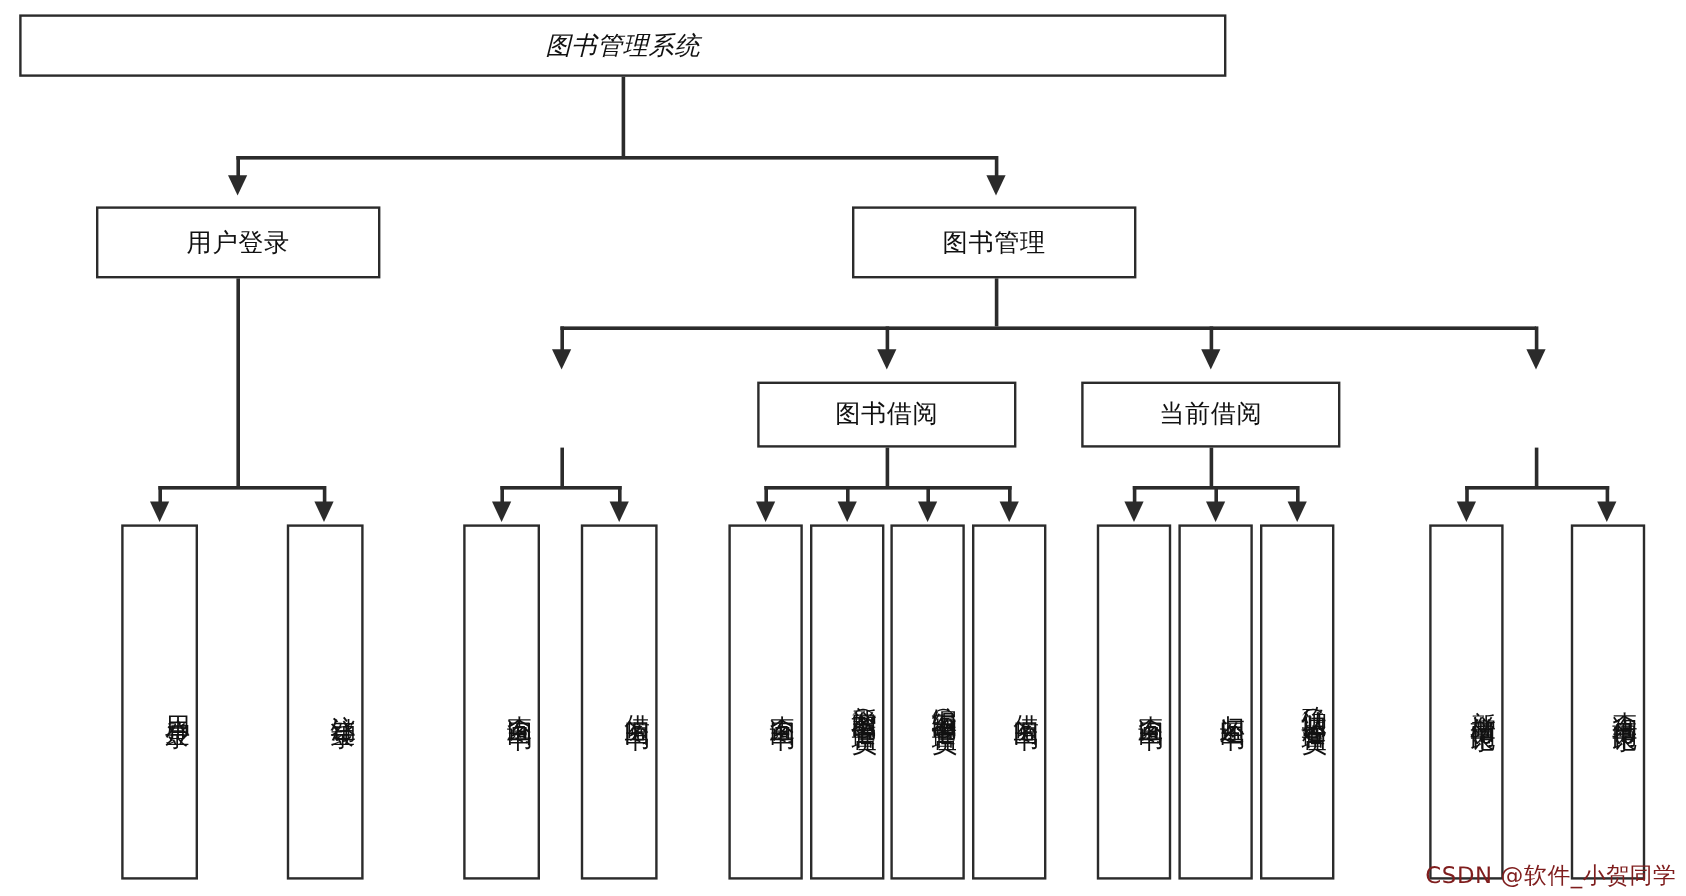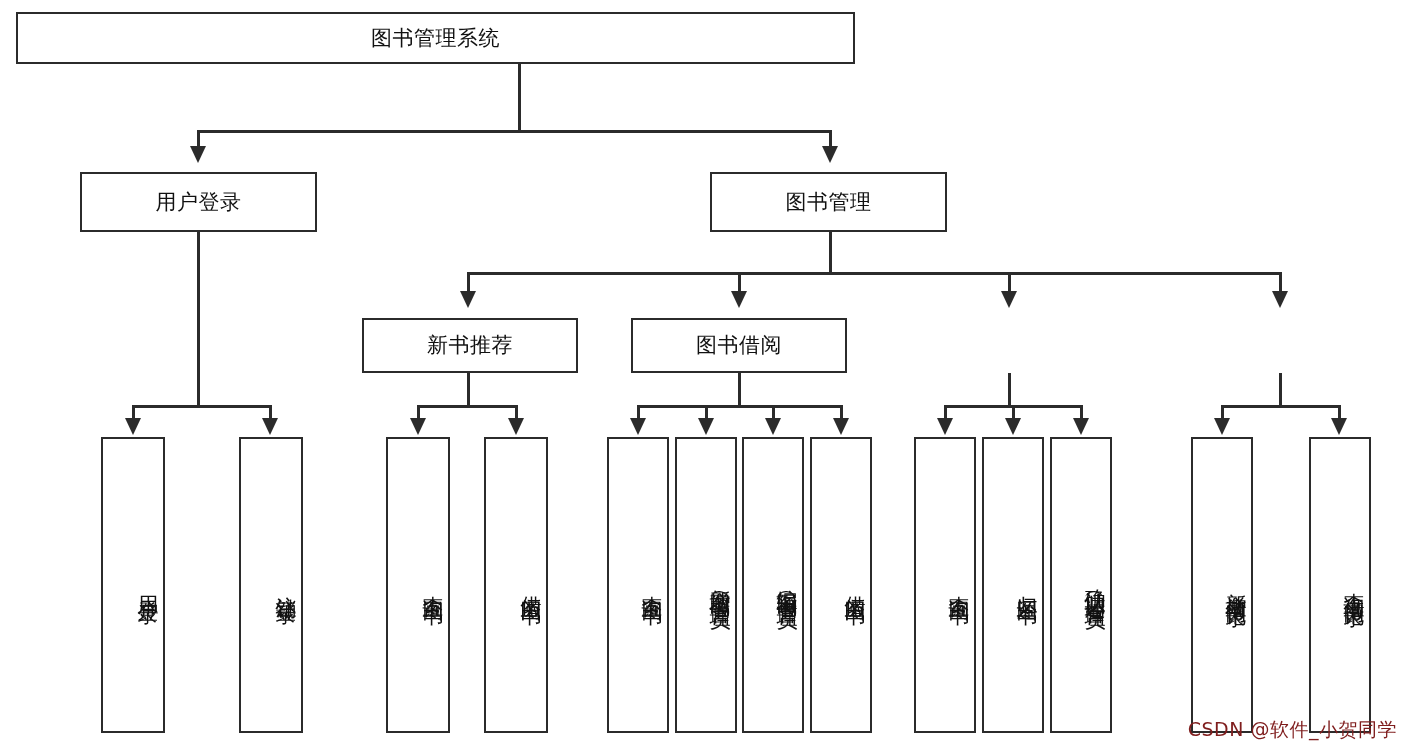--- a/index.html
+++ b/index.html
@@ -70,21 +70,21 @@
     letter-spacing:0.5px;
     user-select:none;
     white-space:nowrap;
   }
 </style>
 </head>
 <body>
 
 <div id="canvas">
 
-  <div class="node horiz" style="left:16px;top:12px;width:839px;height:52px;">
+  <div class="node horiz" style="left:16px;top:12px;width:1006px;height:52px;font-style:italic;">
     <span class="label">图书管理系统</span>
   </div>
 
   <div class="ln v" style="left:518px;top:64px;height:66px;"></div>
 
   <div class="ln h" style="left:197px;top:130px;width:634px;"></div>
 
   <div class="ln v" style="left:197px;top:130px;height:18px;"></div>
   <div class="arrow" style="left:190px;top:146px;"></div>
   <div class="ln v" style="left:829px;top:130px;height:18px;"></div>
@@ -108,25 +108,25 @@
   <div class="ln h" style="left:467px;top:272px;width:813px;"></div>
   <div class="ln v" style="left:467px;top:272px;height:20px;"></div>
   <div class="arrow" style="left:460px;top:291px;"></div>
   <div class="ln v" style="left:738px;top:272px;height:20px;"></div>
   <div class="arrow" style="left:731px;top:291px;"></div>
   <div class="ln v" style="left:1008px;top:272px;height:20px;"></div>
   <div class="arrow" style="left:1001px;top:291px;"></div>
   <div class="ln v" style="left:1279px;top:272px;height:20px;"></div>
   <div class="arrow" style="left:1272px;top:291px;"></div>
 
-  <div class="node horiz" style="left:362px;top:318px;width:216px;height:55px;">
-    <span class="label">新书推荐</span>
-  </div>
   <div class="node horiz" style="left:631px;top:318px;width:216px;height:55px;">
     <span class="label">图书借阅</span>
+  </div>
+  <div class="node horiz" style="left:901px;top:318px;width:216px;height:55px;">
+    <span class="label">当前借阅</span>
   </div>
 
   <div class="ln v" style="left:467px;top:373px;height:32px;"></div>
   <div class="ln h" style="left:417px;top:405px;width:101px;"></div>
   <div class="ln v" style="left:417px;top:405px;height:14px;"></div>
   <div class="arrow" style="left:410px;top:418px;"></div>
   <div class="ln v" style="left:515px;top:405px;height:14px;"></div>
   <div class="arrow" style="left:508px;top:418px;"></div>
 
   <div class="ln v" style="left:738px;top:373px;height:32px;"></div>

